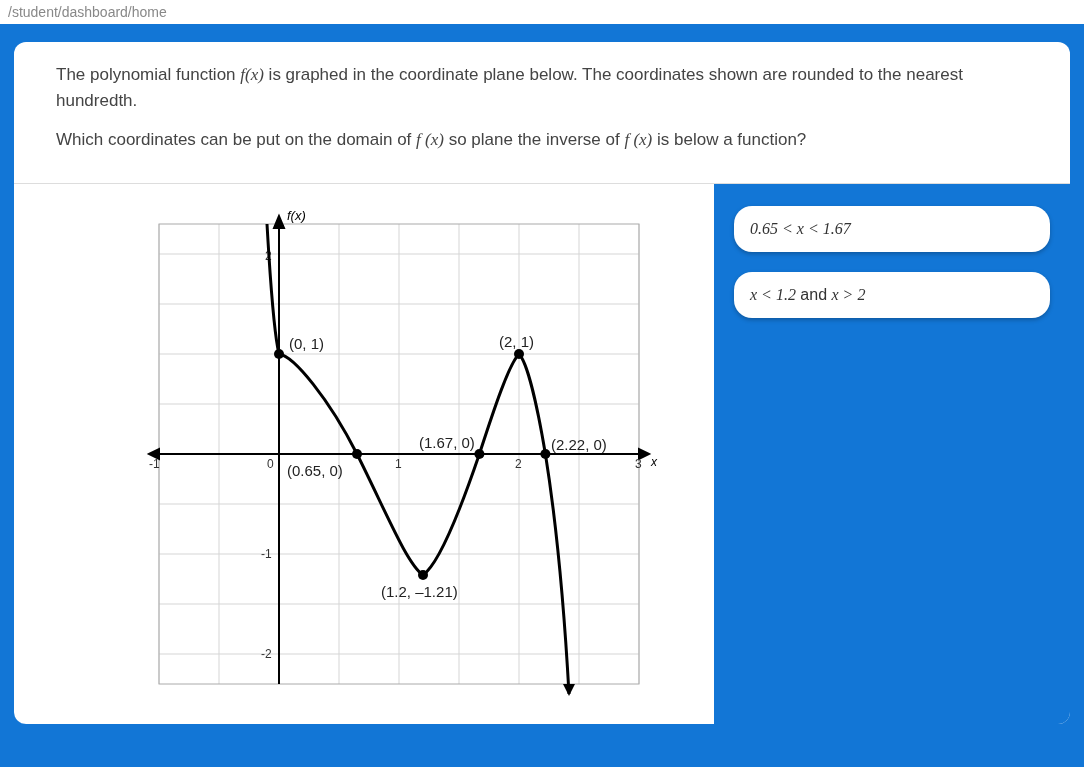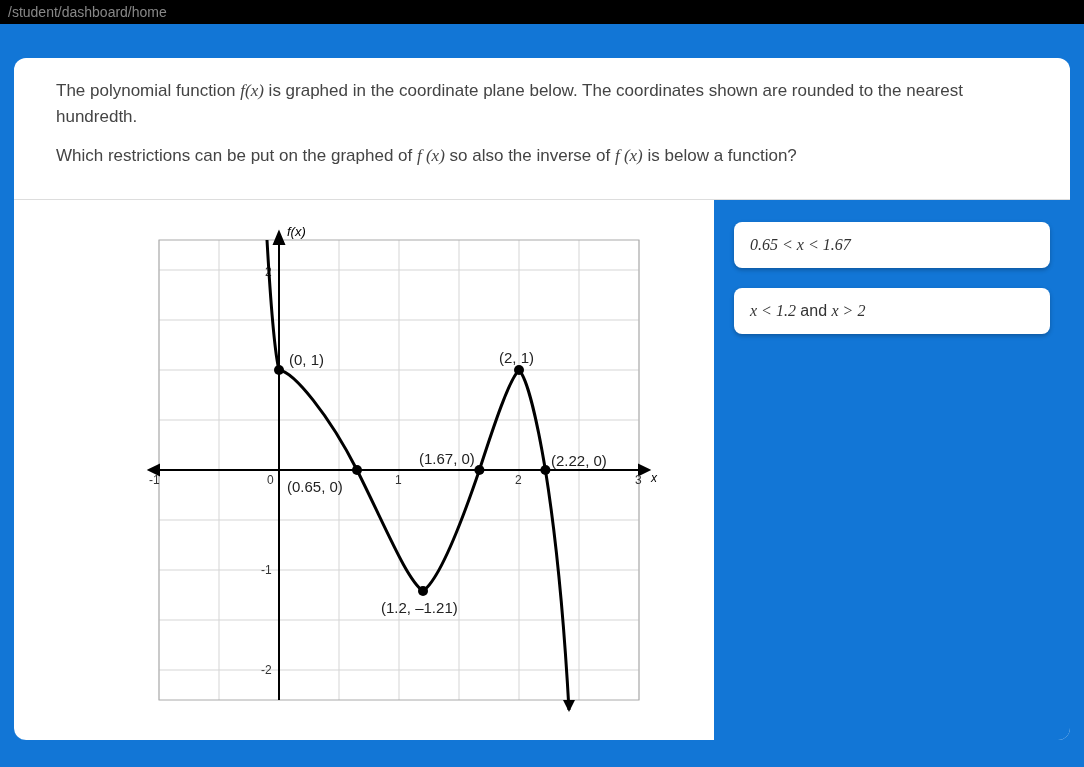--- a/index.html
+++ b/index.html
@@ -4,36 +4,36 @@
 <style>
   * { box-sizing: border-box; margin: 0; padding: 0; }
   body {
     font-family: Arial, Helvetica, sans-serif;
     background: #1a1a1a;
     width: 1084px;
     height: 767px;
     overflow: hidden;
   }
   .url-bar {
-    background: #000000;
+    background: #ffffff;
     color: #888;
     padding: 4px 8px;
     font-size: 14px;
     height: 24px;
   }
   .page-bg {
     background: #1276d6;
     width: 100%;
     height: 743px;
     padding-top: 18px;
   }
   .card {
     background: #fff;
     border-radius: 12px;
-    margin: 16px 14px;
+    margin: 0 14px;
     overflow: hidden;
   }
   .question-header {
     padding: 20px 42px 16px 42px;
     color: #444;
     font-size: 17px;
     line-height: 1.5;
     border-bottom: 1px solid #ddd;
   }
   .question-header p { margin-bottom: 14px; }
@@ -49,21 +49,21 @@
   }
   .answers-panel {
     flex: 1;
     padding: 22px 20px 22px 20px;
     display: flex;
     flex-direction: column;
     gap: 20px;
   }
   .answer-option {
     background: #fff;
-    border-radius: 8px;
+    border-radius: 18px;
     padding: 14px 16px;
     font-size: 16px;
     color: #333;
     cursor: pointer;
     box-shadow: 0 2px 4px rgba(0,0,0,0.25);
     font-family: 'Times New Roman', serif;
   }
   .answer-option .and { font-family: Arial, sans-serif; text-align: center; }
   .graph-svg { display: block; margin: 0 auto; }
   .it { font-style: italic; font-family: 'Times New Roman', serif; }
@@ -75,21 +75,21 @@
   <span>/student/dashboard/home</span>
 </div>
 
 <div class="page-bg">
   <div class="card">
     <div class="question-header">
       <p>
         <span>The polynomial function </span><span class="it">f(x)</span><span> is graphed in the coordinate plane below. The coordinates shown are rounded to the nearest hundredth.</span>
       </p>
       <p>
-        <span>Which restrictions can be put on the graphed of </span><span class="it">f (x)</span><span> so also the inverse of </span><span class="it">f (x)</span><span> is below a function?</span>
+        <span>Which coordinates can be put on the domain of </span><span class="it">f (x)</span><span> so plane the inverse of </span><span class="it">f (x)</span><span> is below a function?</span>
       </p>
     </div>
 
     <div class="content-row">
       <div class="graph-panel">
         <svg class="graph-svg" width="540" height="500" viewBox="0 0 540 500">
 
           <g stroke="#d5d5d5" stroke-width="1">
             <line x1="40" y1="20" x2="40" y2="480"></line>
             <line x1="100" y1="20" x2="100" y2="480"></line>

